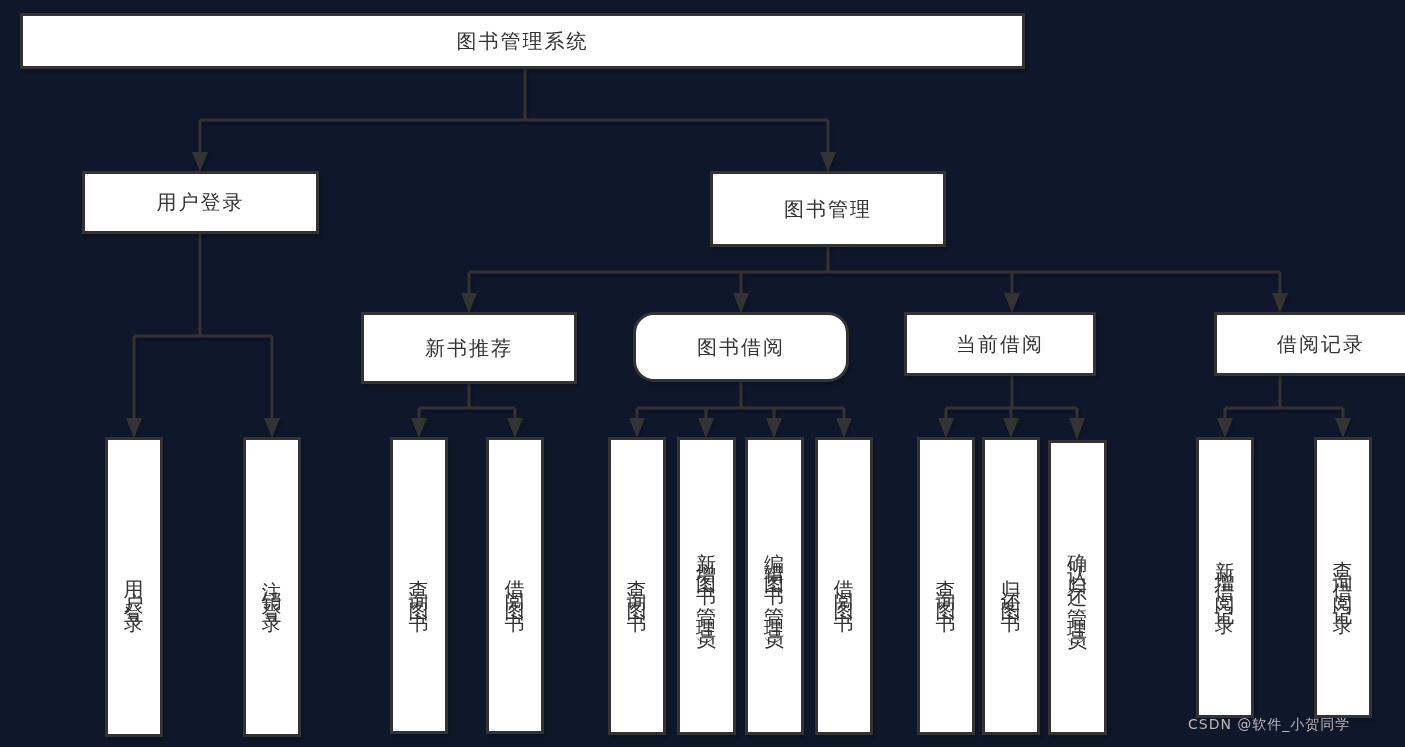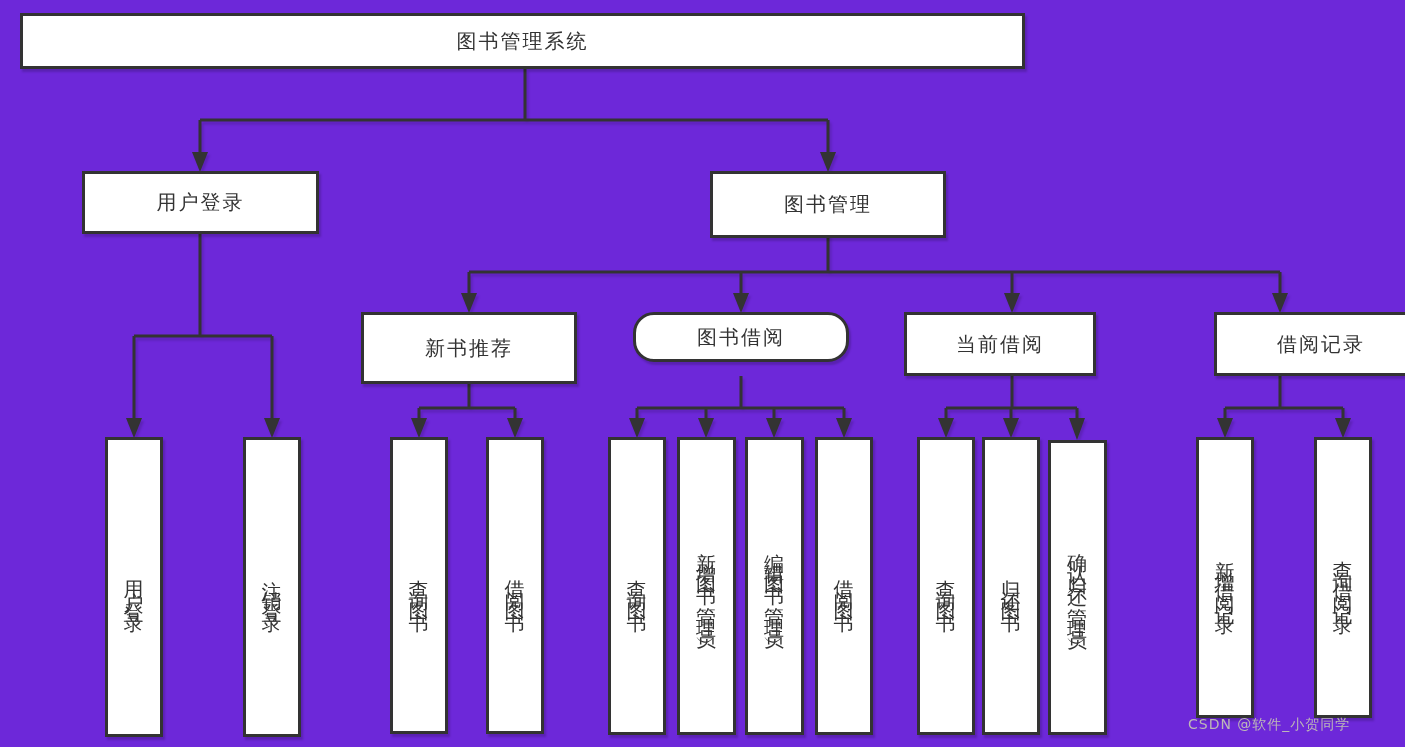--- a/index.html
+++ b/index.html
@@ -1,20 +1,20 @@
 <!DOCTYPE html>
 <html><head>
 <meta charset="utf-8">
 <style>
   html,body { margin:0; padding:0; background:#ffffff; }
   .canvas {
     position: relative;
     width: 1405px;
     height: 747px;
-    background: #6d28d9;
+    background: #0f172a;
     font-family: "DejaVu Sans", "Liberation Sans", sans-serif;
     overflow: hidden;
   }
   .connectors {
     position: absolute;
     left: 0; top: 0;
     filter: drop-shadow(2px 3px 1px rgba(0,0,0,0.15));
   }
   .box {
     position: absolute;
@@ -84,28 +84,28 @@
     </g>
   </svg>
 
   <div class="box" style="left:20px; top:13px; width:1005px; height:56px;">
     <span class="hlabel">图书管理系统</span>
   </div>
 
   <div class="box" style="left:82px; top:171px; width:237px; height:63px;">
     <span class="hlabel">用户登录</span>
   </div>
-  <div class="box" style="left:710px; top:171px; width:236px; height:67px;text-align:center;">
+  <div class="box" style="left:710px; top:171px; width:236px; height:76px;text-align:center;">
     <span class="hlabel">图书管理</span>
   </div>
 
   <div class="box" style="left:361px; top:312px; width:216px; height:72px;">
     <span class="hlabel">新书推荐</span>
   </div>
-  <div class="box" style="left:633px; top:312px; width:216px; height:50px;border-radius:21px;">
+  <div class="box" style="left:633px; top:312px; width:216px; height:70px;border-radius:21px;">
     <span class="hlabel">图书借阅</span>
   </div>
   <div class="box" style="left:904px; top:312px; width:192px; height:64px;">
     <span class="hlabel">当前借阅</span>
   </div>
   <div class="box" style="left:1214px; top:312px; width:214px; height:64px;">
     <span class="hlabel">借阅记录</span>
   </div>
 
   <div class="box leaf" style="left:105px; top:437px; width:58px; height:300px;">

